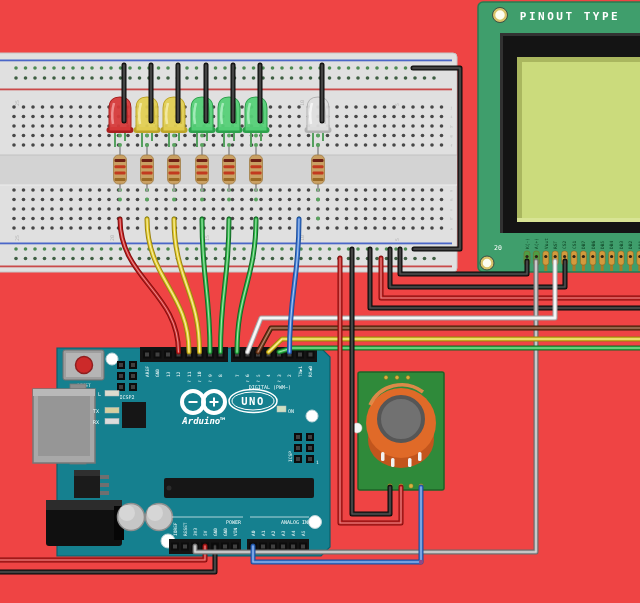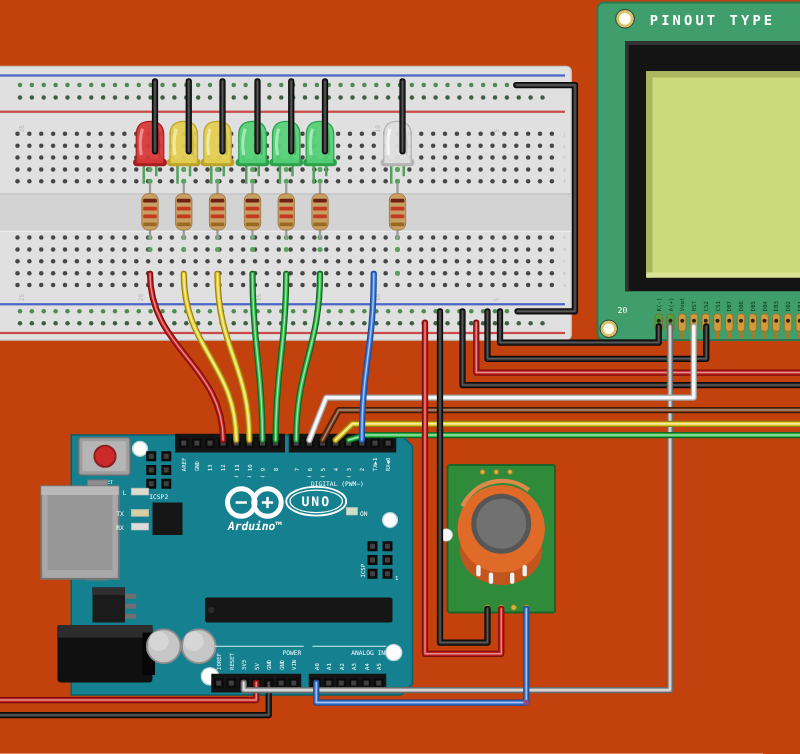--- a/index.html
+++ b/index.html
@@ -1,16 +1,16 @@
 <!DOCTYPE html>
 <html><head>
 <meta charset="utf-8">
 <style>
   html,body{margin:0;padding:0;background:#fff;}
-  .stage{position:relative;width:640px;height:603px;background:#c2410c;overflow:hidden;
+  .stage{position:relative;width:640px;height:603px;background:#ef4444;overflow:hidden;
          font-family:"DejaVu Sans Mono",monospace;}
   svg{display:block;}
   text{font-family:"DejaVu Sans Mono",monospace;}
   .lcd-title{font-size:11px;font-weight:bold;letter-spacing:2.5px;fill:#ffffff;}
   .lcd-20{font-size:6.5px;fill:#ffffff;}
   .lcdpin{font-size:4.5px;fill:#0b3a1e;}
   .silk{font-size:4.5px;fill:#f2fbfb;}
   .silk5{font-size:5px;fill:#f2fbfb;}
   .silk6{font-size:6px;fill:#f2fbfb;}
   .brand{font-size:9px;font-weight:bold;font-style:italic;fill:#ffffff;}

